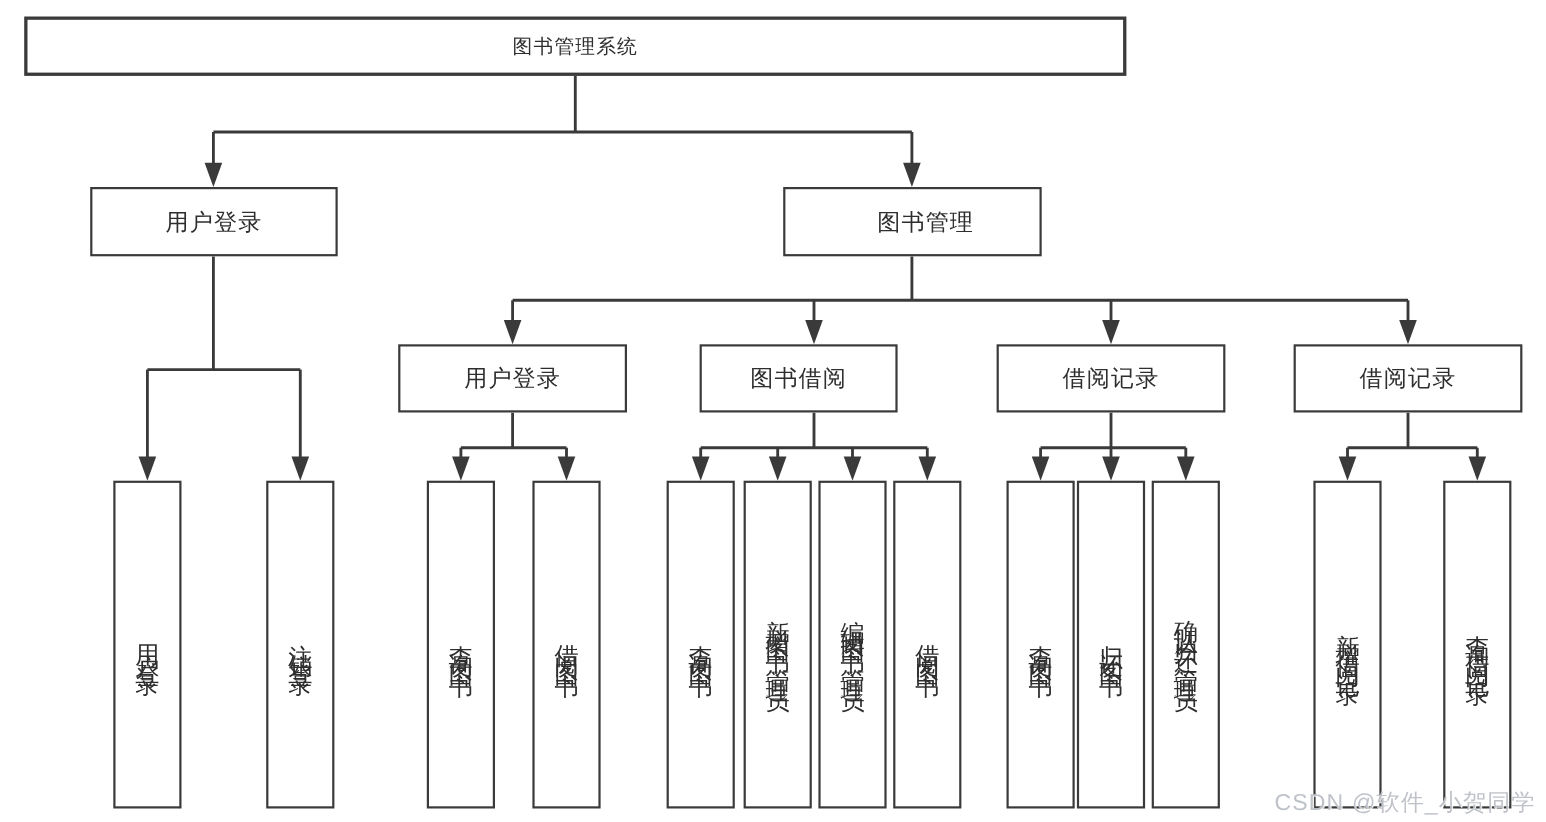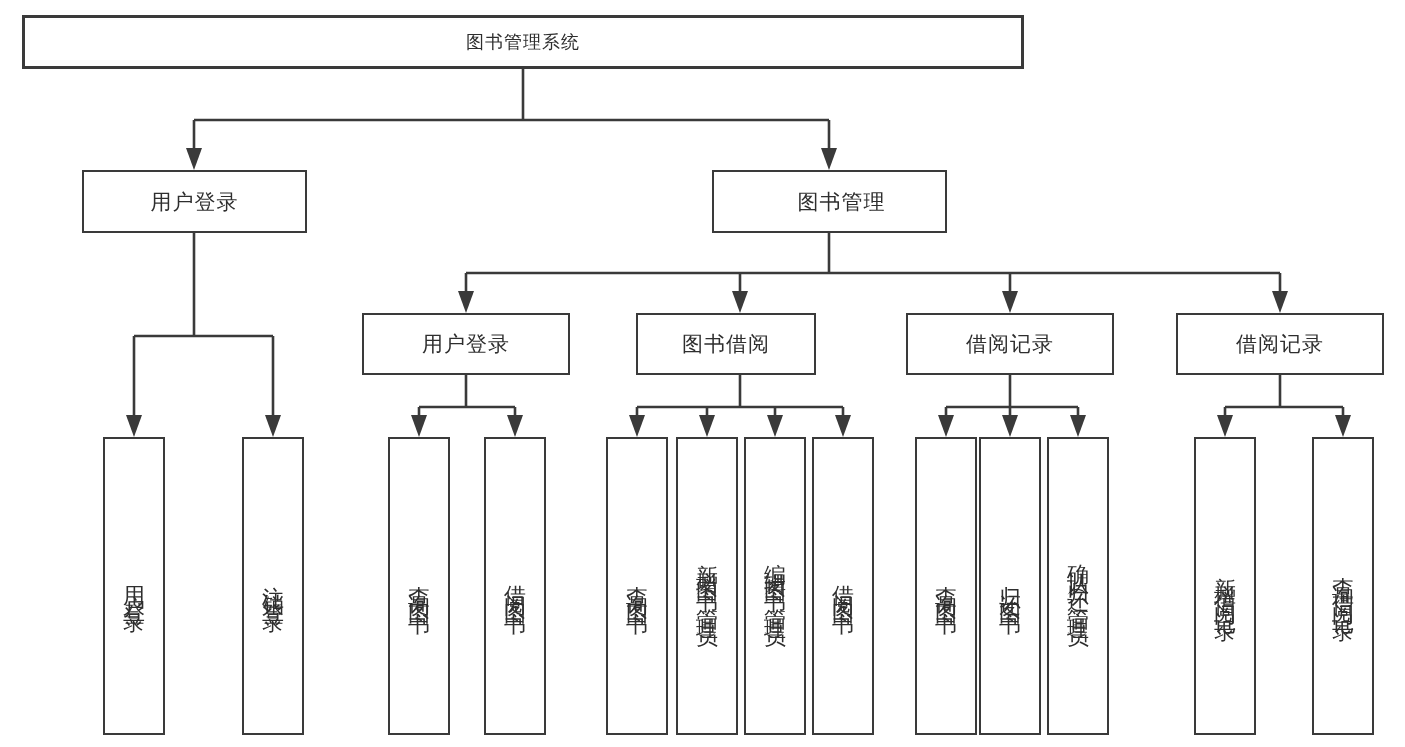--- a/index.html
+++ b/index.html
@@ -195,14 +195,15 @@
     <span class="vtext">确认归还（管理员）</span>
   </div>
 
   <div class="node leaf" style="left:1194px; top:437px; width:62px; height:298px;">
     <span class="vtext">新增借阅记录</span>
   </div>
   <div class="node leaf" style="left:1312px; top:437px; width:62px; height:298px;">
     <span class="vtext">查询借阅记录</span>
   </div>
 
+  <div class="watermark">CSDN @软件_小贺同学</div>
 
 </div>
 
 </body></html>

